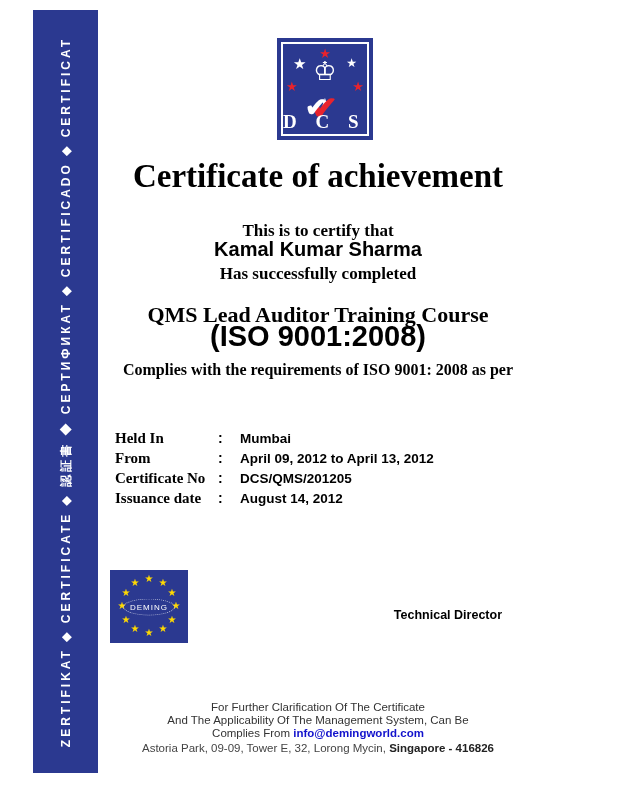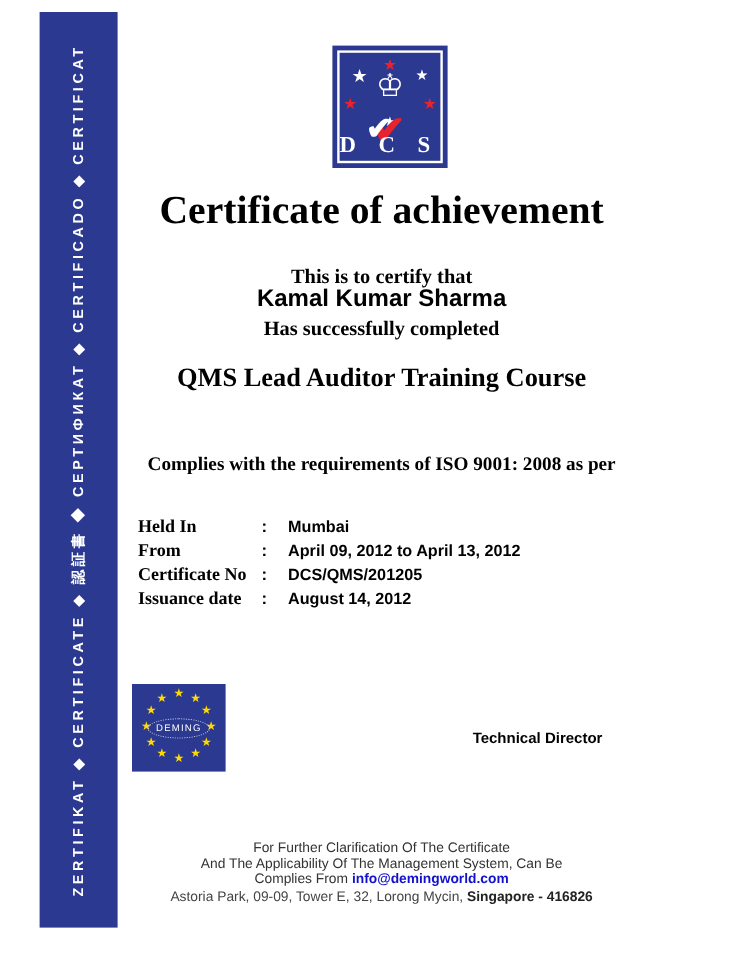--- a/index.html
+++ b/index.html
@@ -33,21 +33,21 @@
   .dcs-label{position:absolute;bottom:1px;left:0;right:0;text-align:left;color:#ffffff;
         font-family:"Liberation Serif",serif;font-weight:bold;font-size:19px;letter-spacing:7px;}
   
   .bl{font-family:"Liberation Serif",serif;font-weight:bold;color:#000;}
   .title{top:158px;font-size:33px;}
   .certify{top:221px;font-size:17px;}
   .recipient{top:238px;font-size:20px;font-weight:bold;color:#000;}
   .completed{top:264px;font-size:17px;}
   .course{top:302px;font-size:22px;}
   .iso{top:320px;font-size:29px;font-weight:bold;color:#000;}
-  .compliance{top:378px;font-size:16px;line-height:19px;}
+  .compliance{top:360px;font-size:16px;line-height:19px;}
   
   .details{position:absolute;top:430px;left:17px;}
   .drow{display:flex;align-items:baseline;height:19px;margin-bottom:1px;}
   .dlabel{width:103px;font-family:"Liberation Serif",serif;font-weight:bold;font-size:15px;color:#000;}
   .dcolon{width:22px;font-weight:bold;font-size:14px;color:#000;}
   .dvalue{font-weight:bold;font-size:13.5px;color:#000;}
   
   .eu-logo{position:absolute;left:12px;top:570px;width:78px;height:73px;background:#2b3990;}
   .eu-star{position:absolute;color:#ffd900;font-size:10px;line-height:1;transform:translate(-50%,-50%);}
   .e1{left:66px;top:36px;} .e2{left:62px;top:23px;} .e3{left:53px;top:13px;}
@@ -91,20 +91,21 @@
         </span>
         <span class="dcs-label">D C S</span>
       </div>
     </div>
 
     <div class="centered bl title">Certificate of achievement</div>
     <div class="centered bl certify">This is to certify that</div>
     <div class="centered recipient">Kamal Kumar Sharma</div>
     <div class="centered bl completed">Has successfully completed</div>
     <div class="centered bl course">QMS Lead Auditor Training Course</div>
+    <div class="centered iso">(ISO 9001:2008)</div>
     <div class="centered bl compliance">
       <div>Complies with the requirements of ISO 9001: 2008 as per</div>
     </div>
 
     <div class="details">
       <div class="drow">
         <span class="dlabel">Held In</span>
         <span class="dcolon">:</span>
         <span class="dvalue">Mumbai</span>
       </div>

